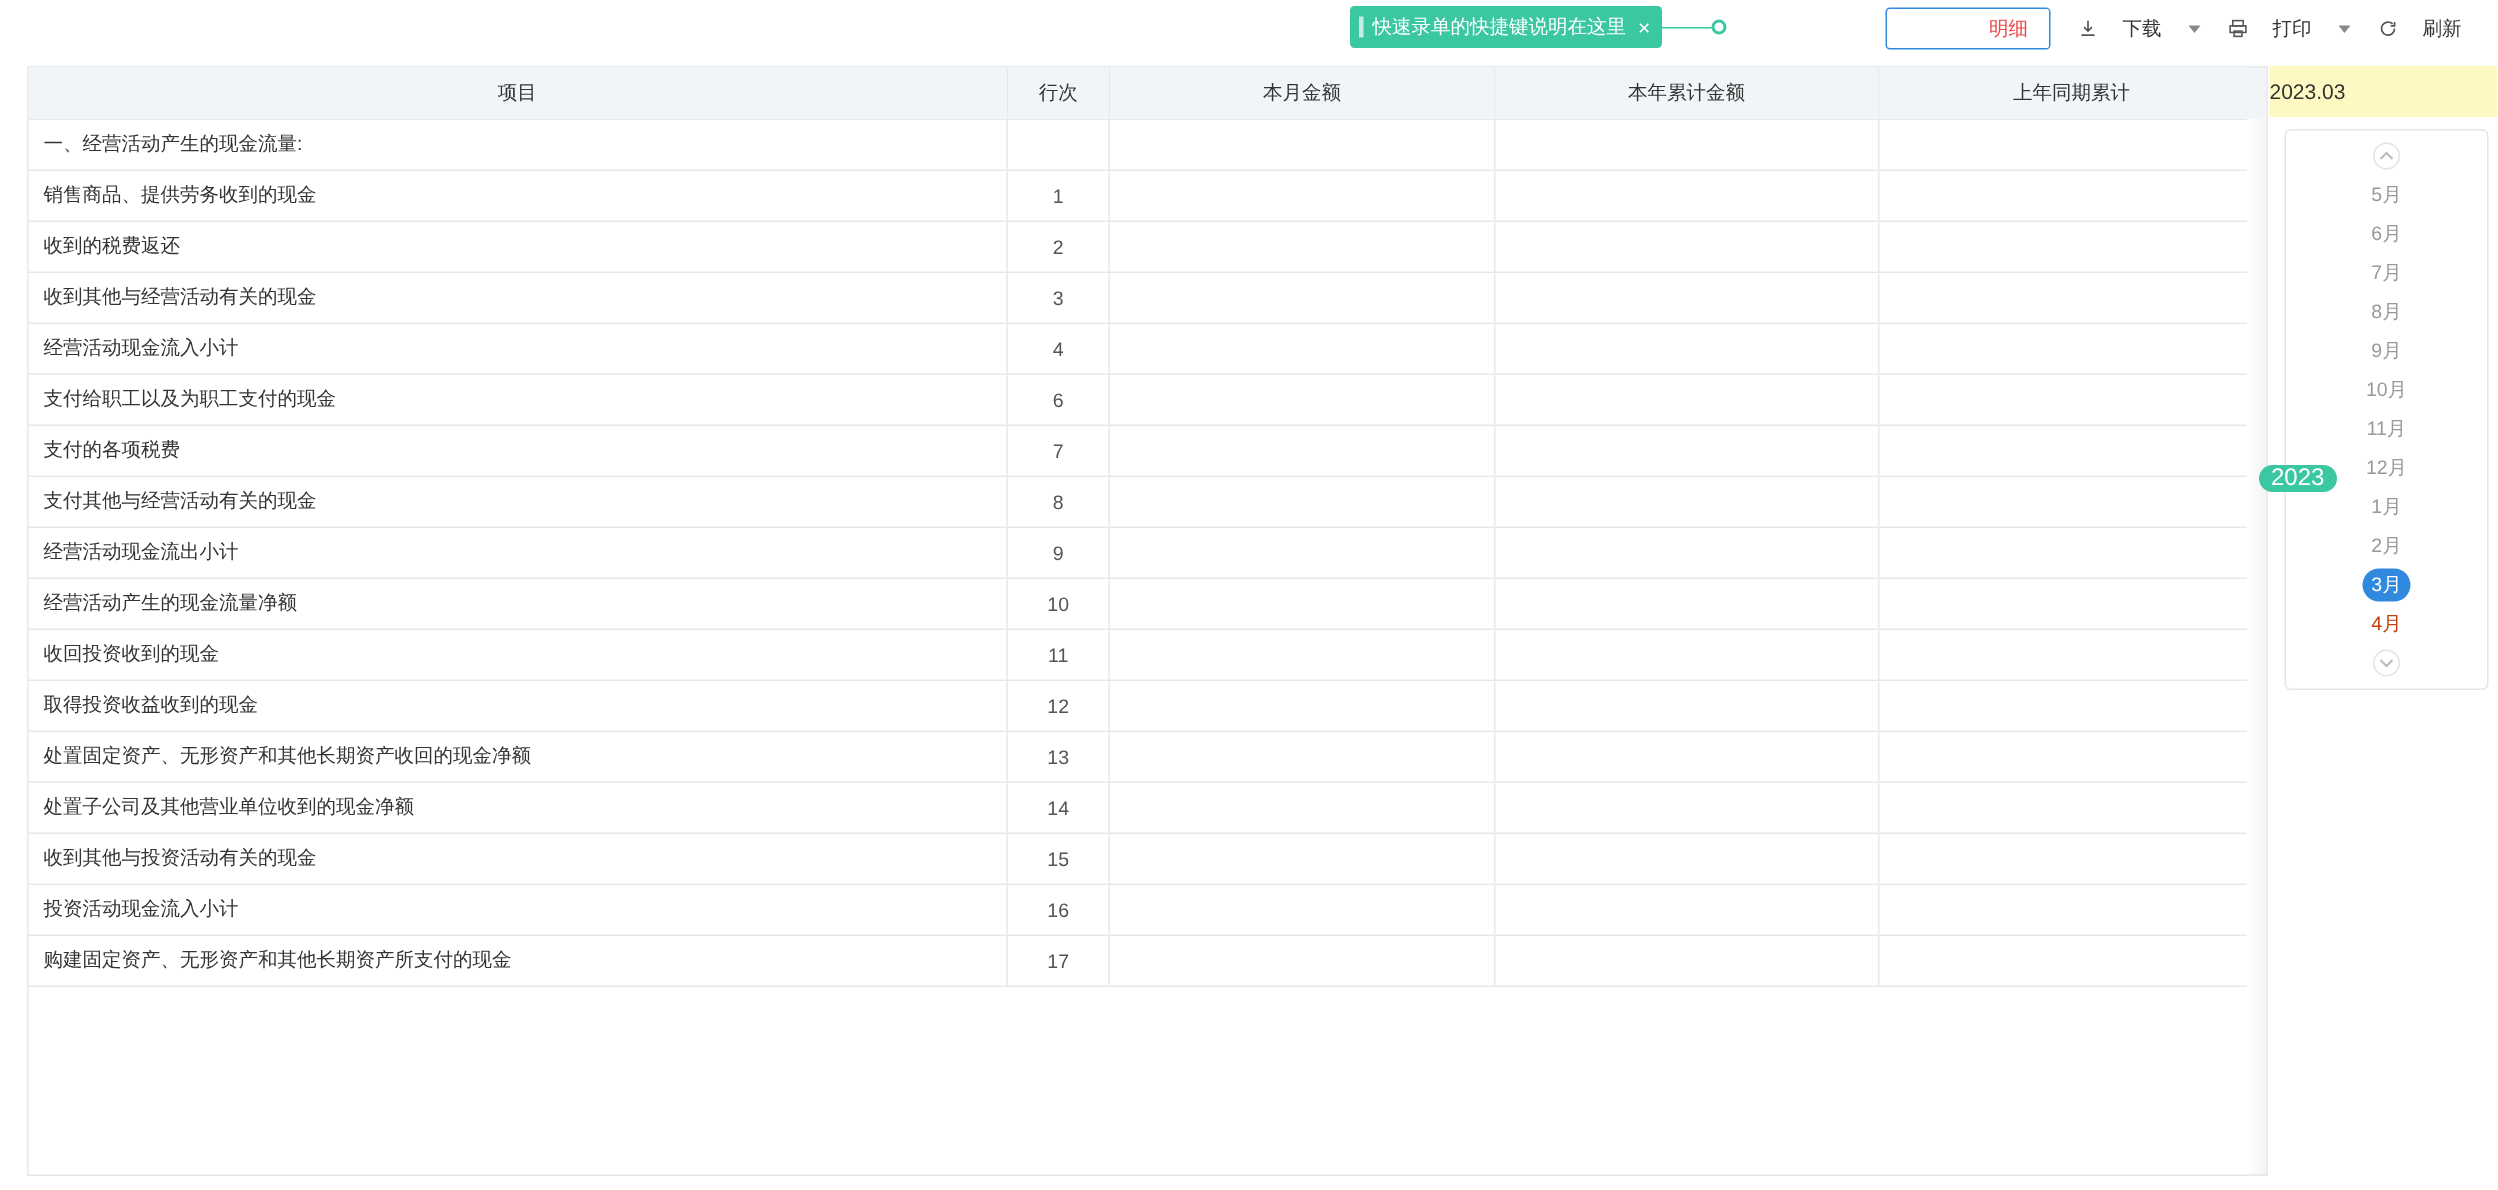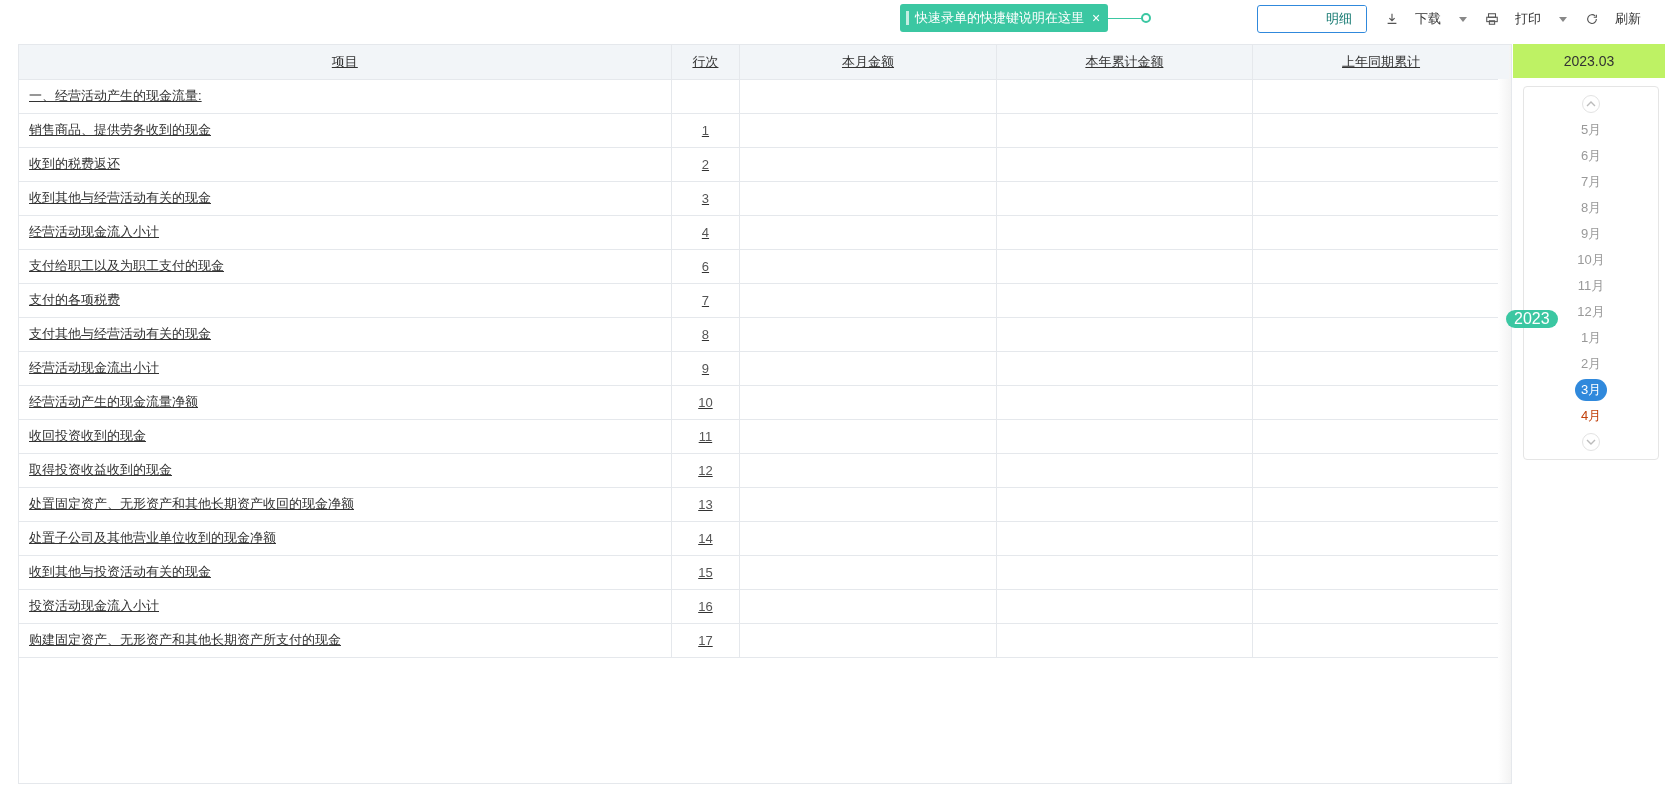--- a/index.html
+++ b/index.html
@@ -79,21 +79,21 @@
     overflow: hidden;
     height: 28px;
   }
   .btn-group button {
     border: none;
     padding: 0 14px;
     font-size: 13px;
     height: 26px;
     cursor: pointer;
     background: #fff;
-    color: #0f766e;
+    color: #ef4444;
   }
   .btn-group button.active {
     background: #3089DC;
     color: #fff;
     margin-top: 28px;
   }
 
   .tool-link {
     display: inline-flex;
     align-items: center;
@@ -128,21 +128,20 @@
     overflow-y: scroll;
   }
   .table-scroll::-webkit-scrollbar { width: 10px; }
   .table-scroll::-webkit-scrollbar-track { background: #f2f2f2; }
   .table-scroll::-webkit-scrollbar-thumb { background: #c9c9c9; border-radius: 5px; }
 
   table.grid {
     width: 100%;
     border-collapse: collapse;
     table-layout: fixed;
-    text-decoration: underline;
   }
   table.grid th, table.grid td {
     border-left: 1px solid #E5E8EC;
     border-bottom: 1px solid #E5E8EC;
     height: 34px;
     padding: 0 10px;
     font-weight: normal;
   }
   table.grid th:first-child, table.grid td:first-child { border-left: none; }
   table.grid thead th {
@@ -187,23 +186,23 @@
   .period-panel {
     position: absolute;
     top: 44px;
     right: 0;
     width: 152px;
     background: #fff;
   }
   .period-title {
     height: 34px;
     line-height: 34px;
-    text-align: center;
+    text-align: left;
     font-size: 14px;
-    background: #bef264;
+    background: #fef9c3;
     color: #333;
   }
   .period-body {
     border: 1px solid #E5E5E5;
     border-radius: 4px;
     margin: 8px 6px 6px 10px;
     padding: 8px 2px;
     position: relative;
   }
   .period-up, .period-down {

